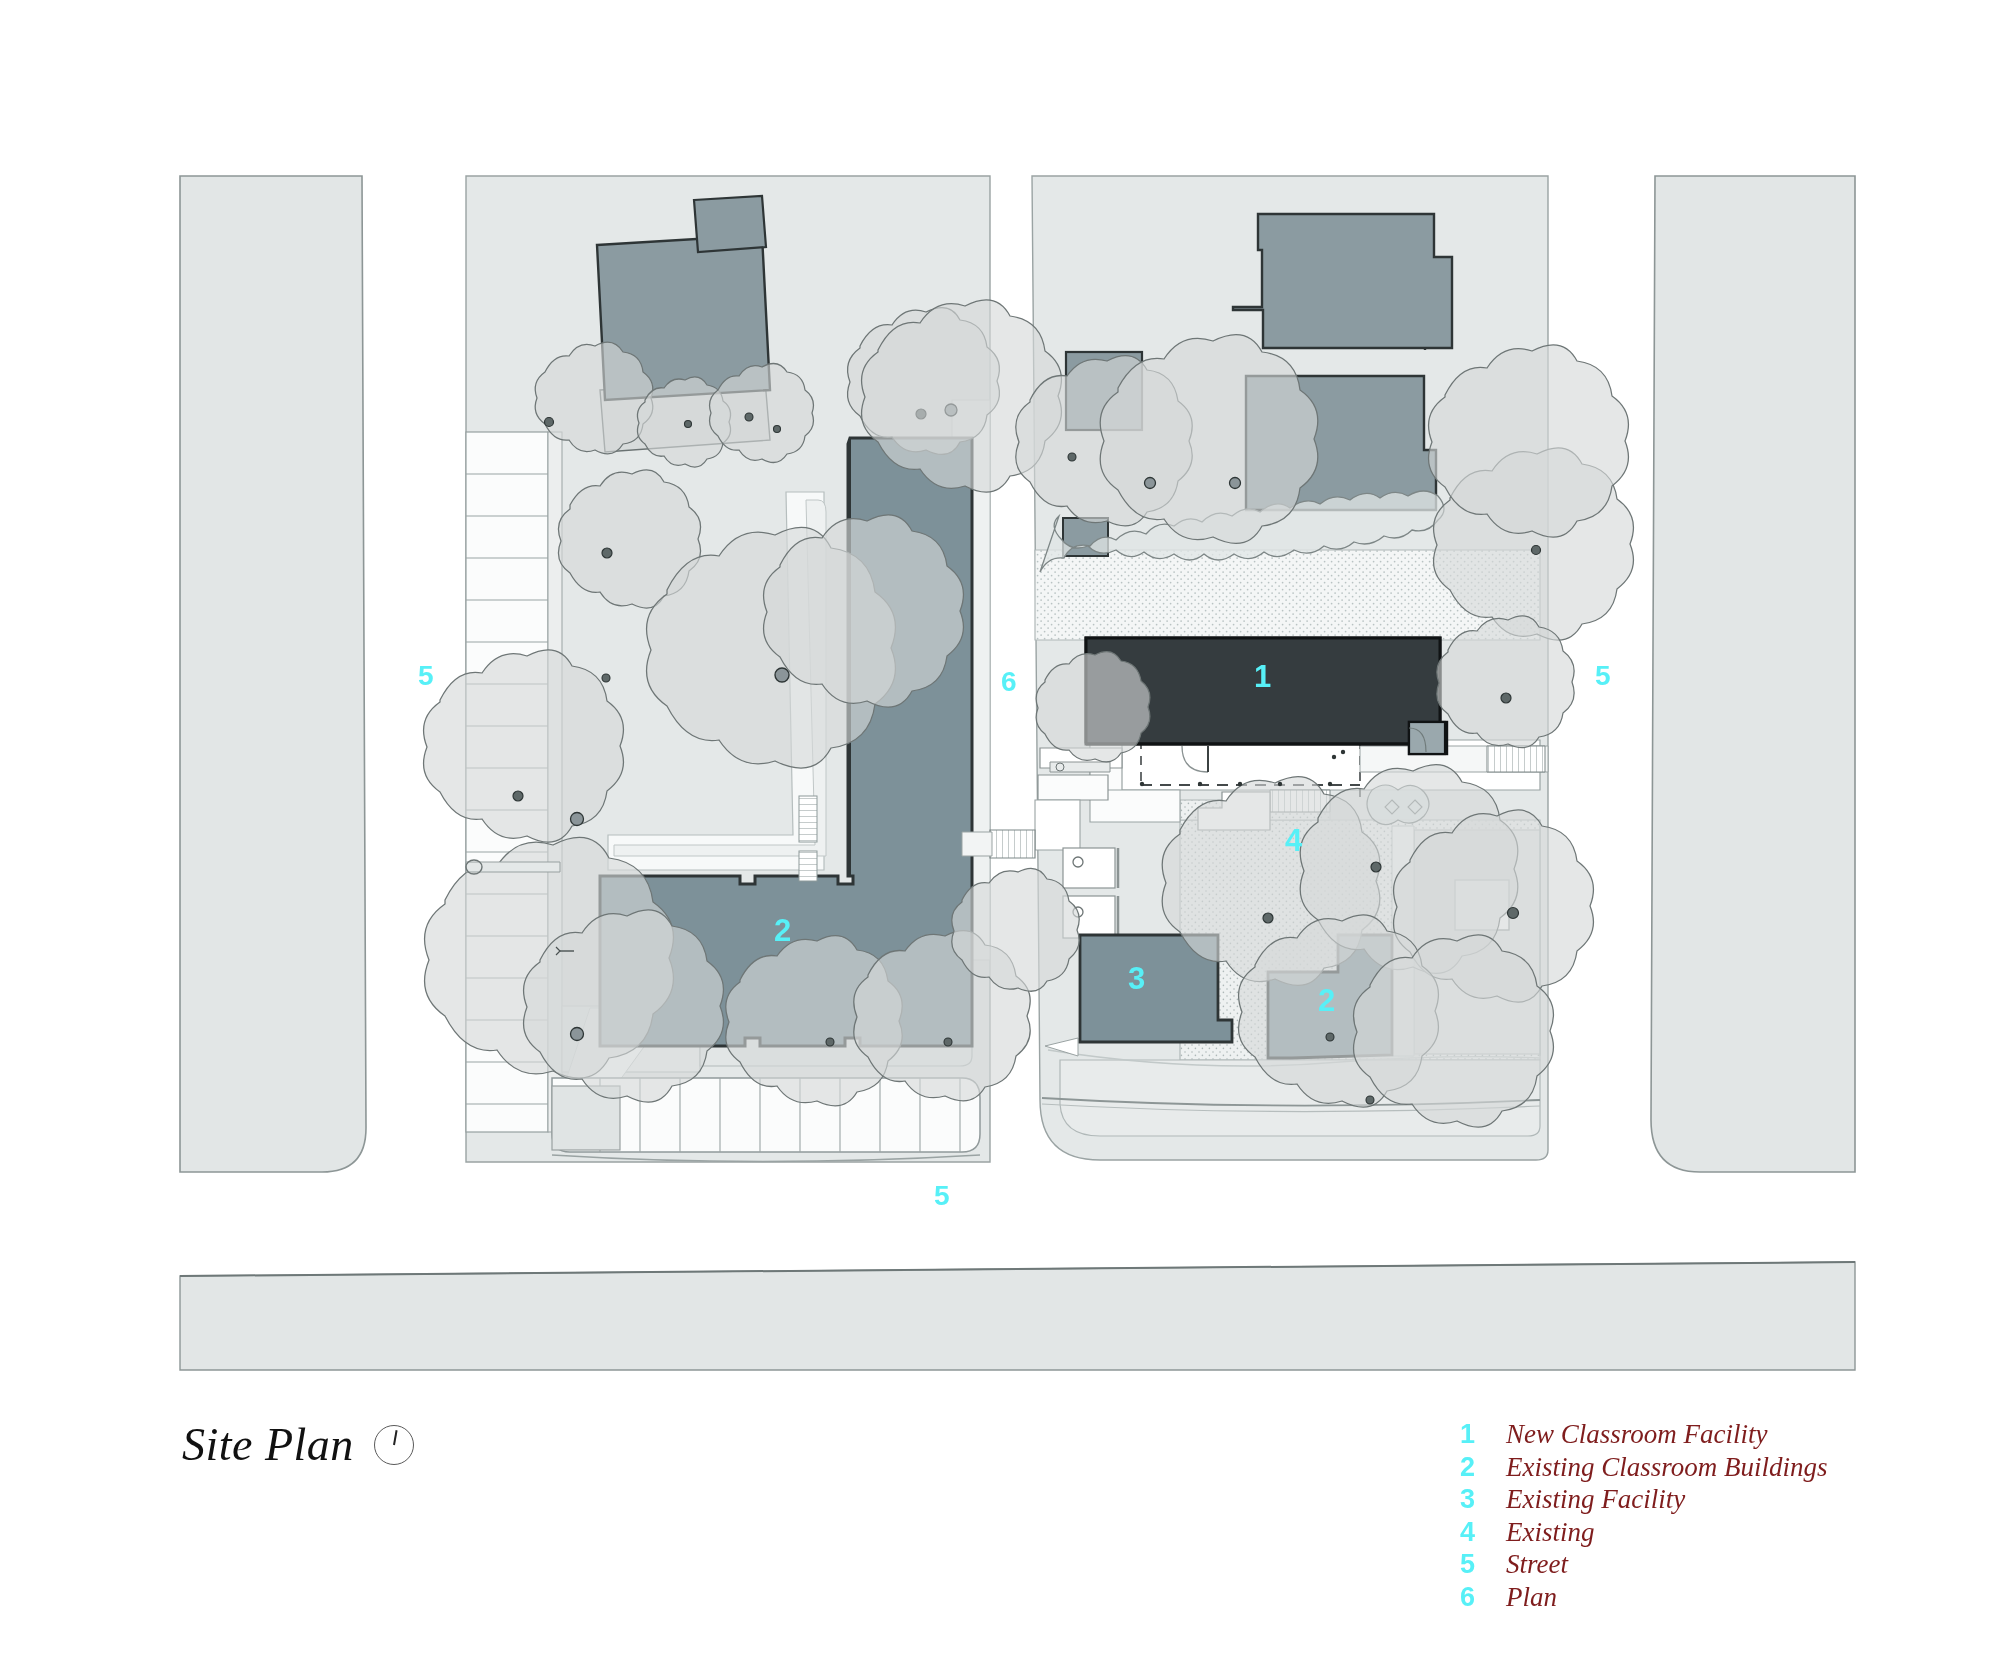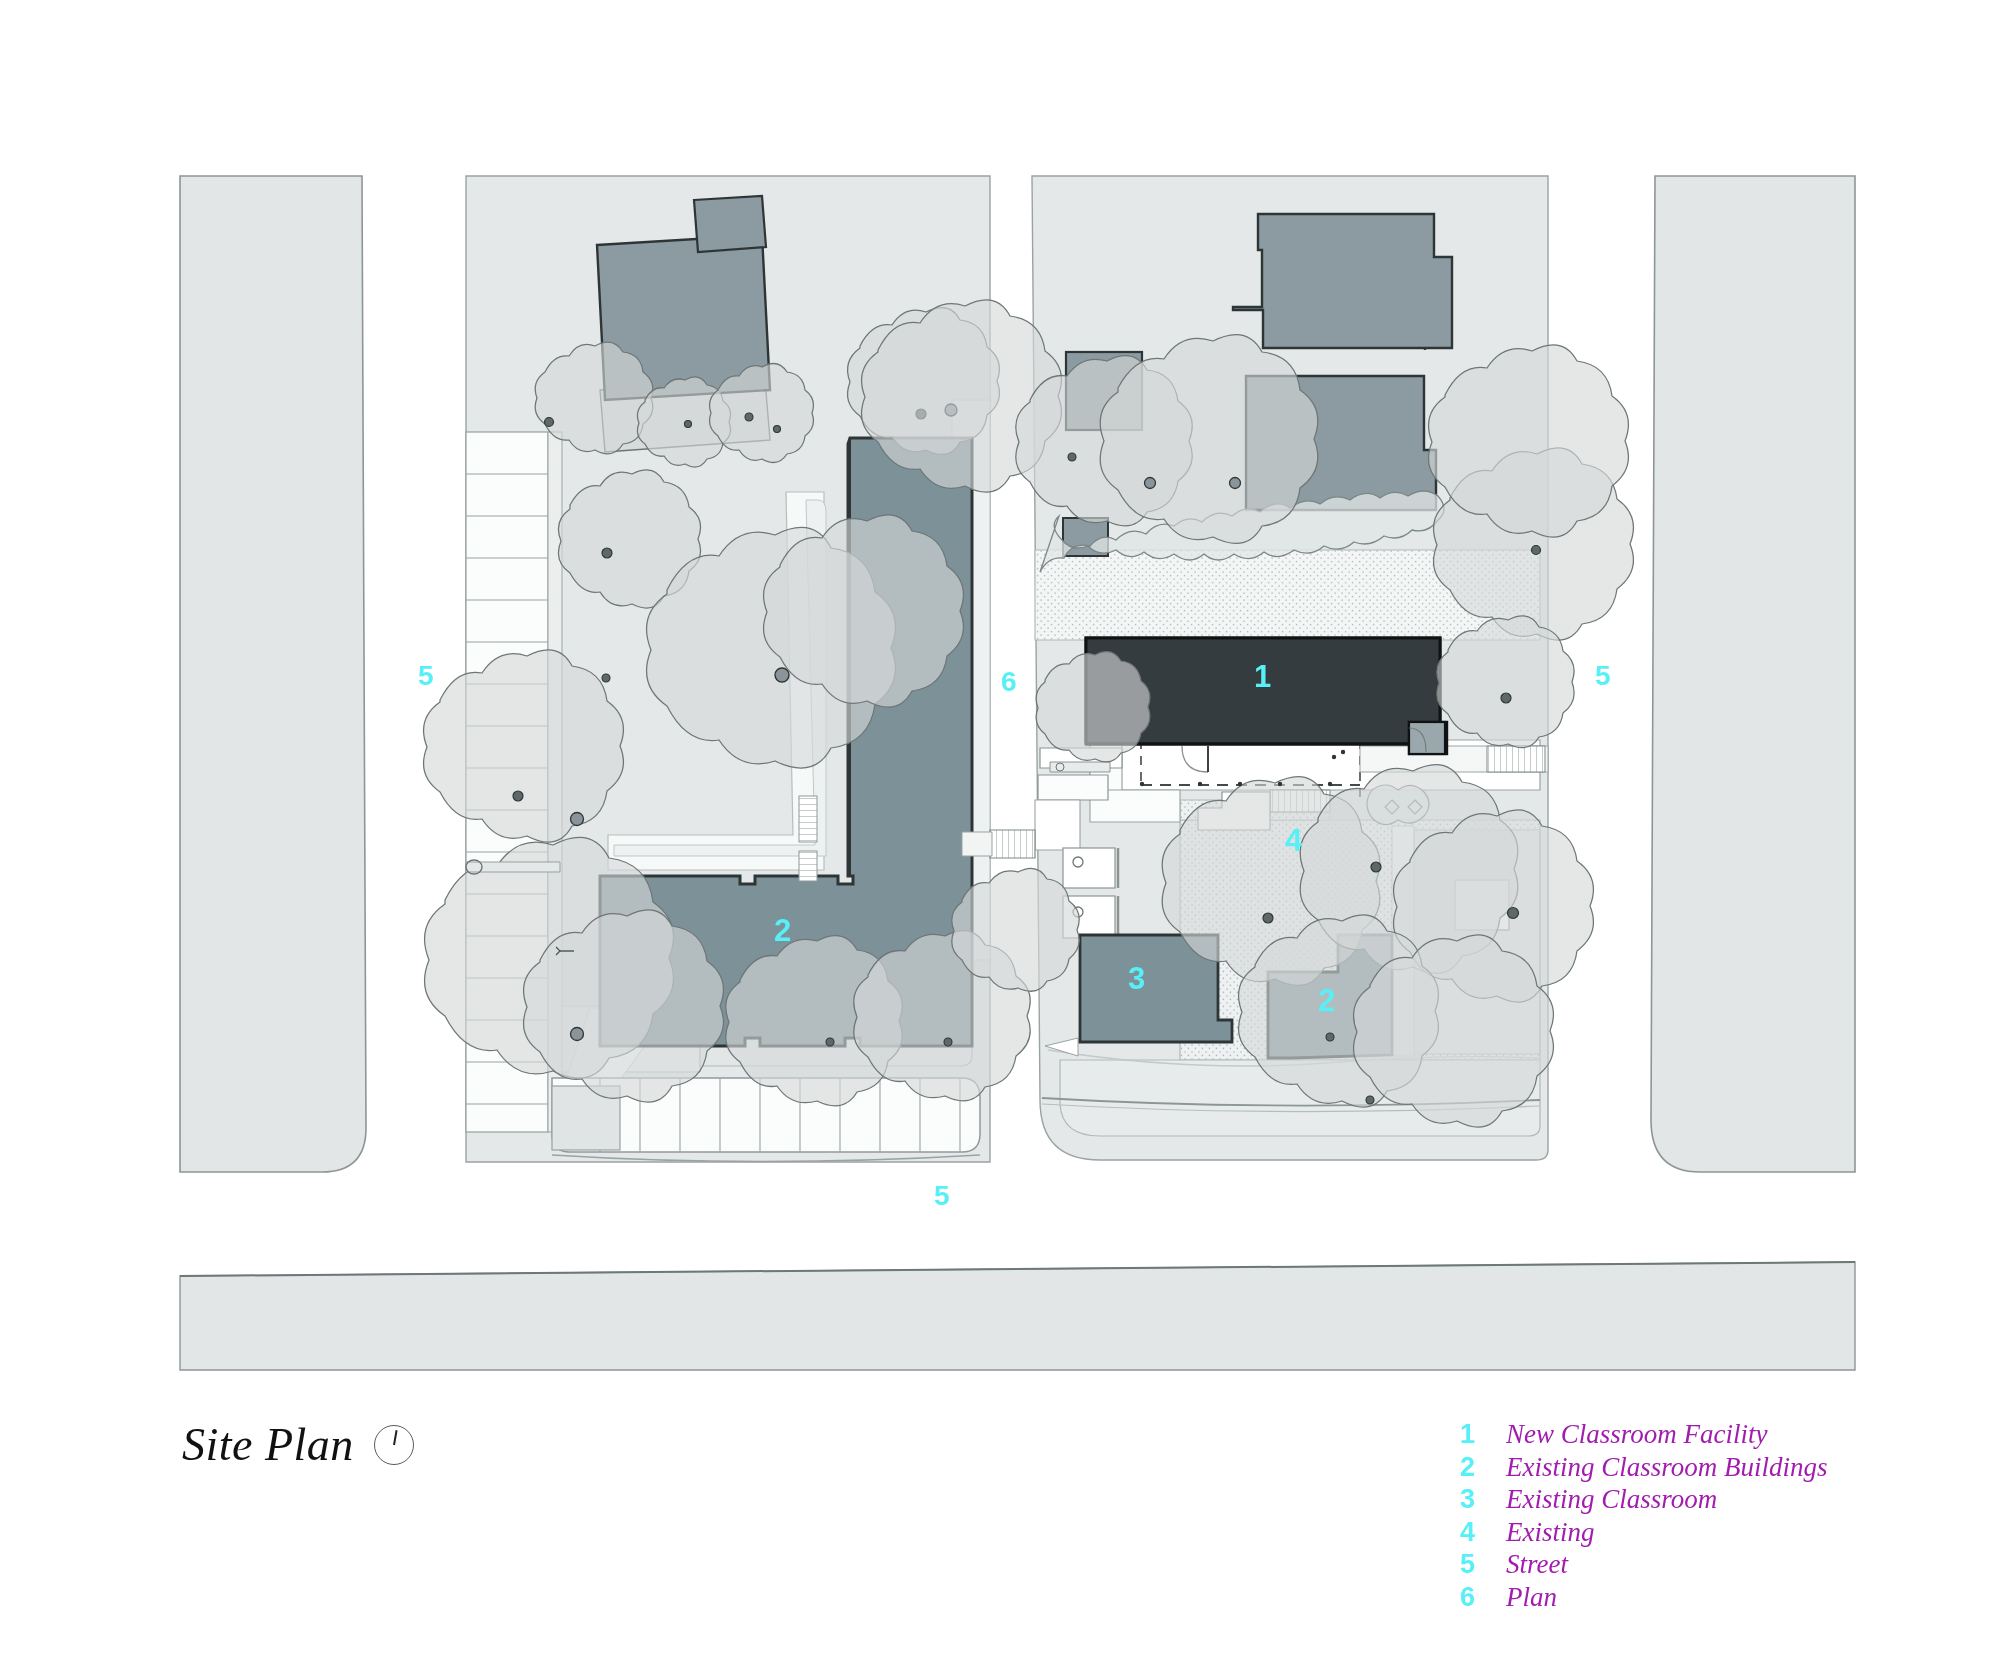--- a/index.html
+++ b/index.html
@@ -79,21 +79,21 @@
     font-weight: bold;
     font-size: 27px;
     color: #57f0f7;
     text-align: left;
     line-height: 32.5px;
   }
   .legend-label {
     font-family: "Liberation Serif", serif;
     font-style: italic;
     font-size: 27px;
-    color: #a21caf;
+    color: #7f1d1d;
     line-height: 32.5px;
     white-space: nowrap;
   }
   
   .callout {
     position: absolute;
     font-family: "Liberation Sans", sans-serif;
     font-weight: bold;
     color: #57f0f7;
     line-height: 1;
@@ -505,21 +505,21 @@
     <div class="legend-row">
       <span class="legend-num">1</span>
       <span class="legend-label">New Classroom Facility</span>
     </div>
     <div class="legend-row">
       <span class="legend-num">2</span>
       <span class="legend-label">Existing Classroom Buildings</span>
     </div>
     <div class="legend-row">
       <span class="legend-num">3</span>
-      <span class="legend-label">Existing Classroom</span>
+      <span class="legend-label">Existing Facility</span>
     </div>
     <div class="legend-row">
       <span class="legend-num">4</span>
       <span class="legend-label">Existing</span>
     </div>
     <div class="legend-row">
       <span class="legend-num">5</span>
       <span class="legend-label">Street</span>
     </div>
     <div class="legend-row">

